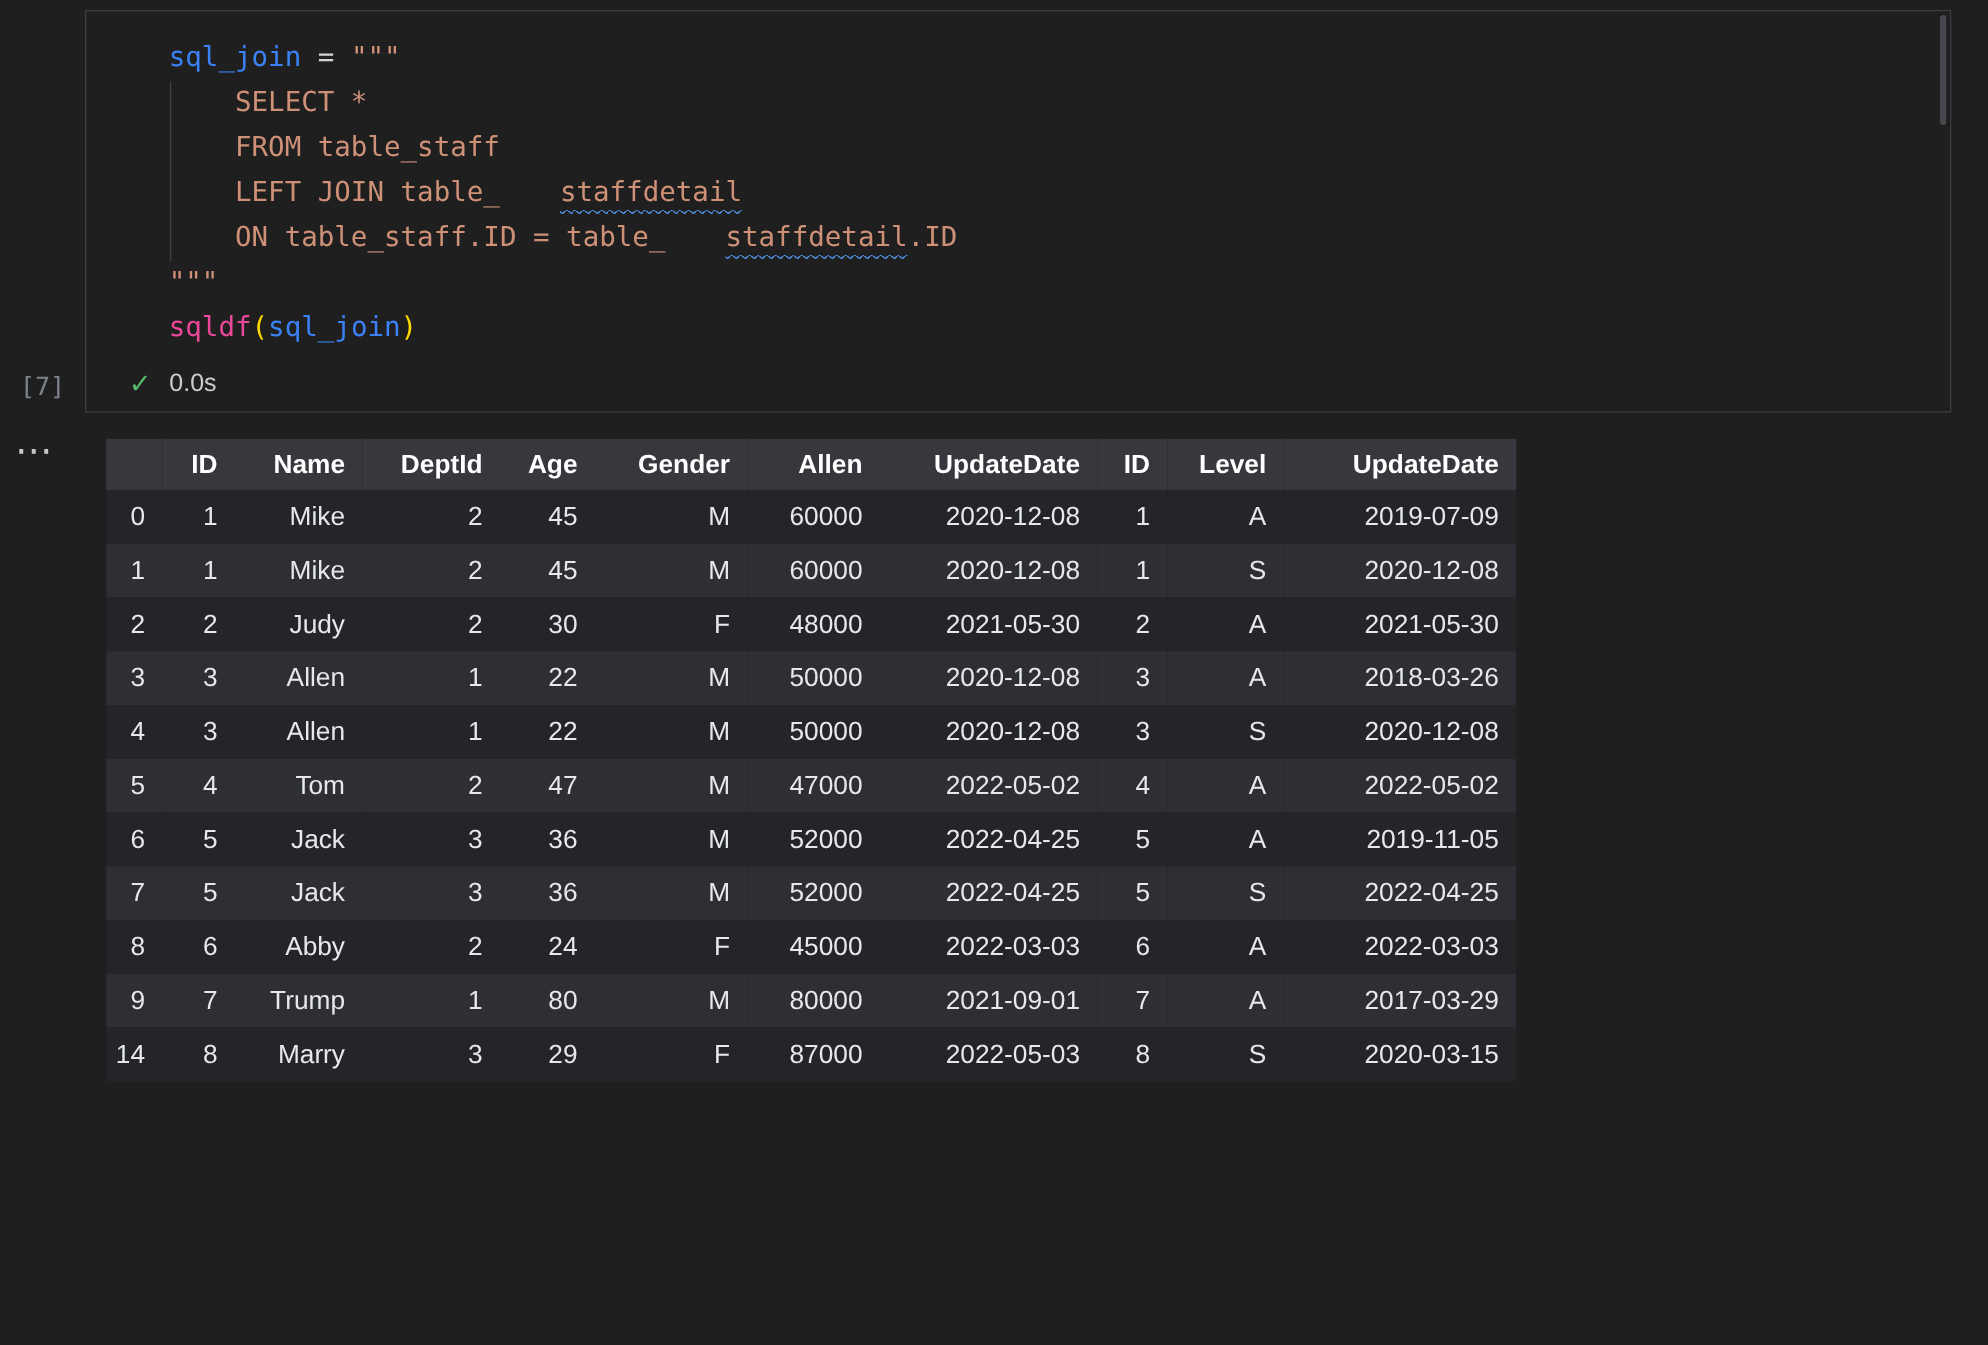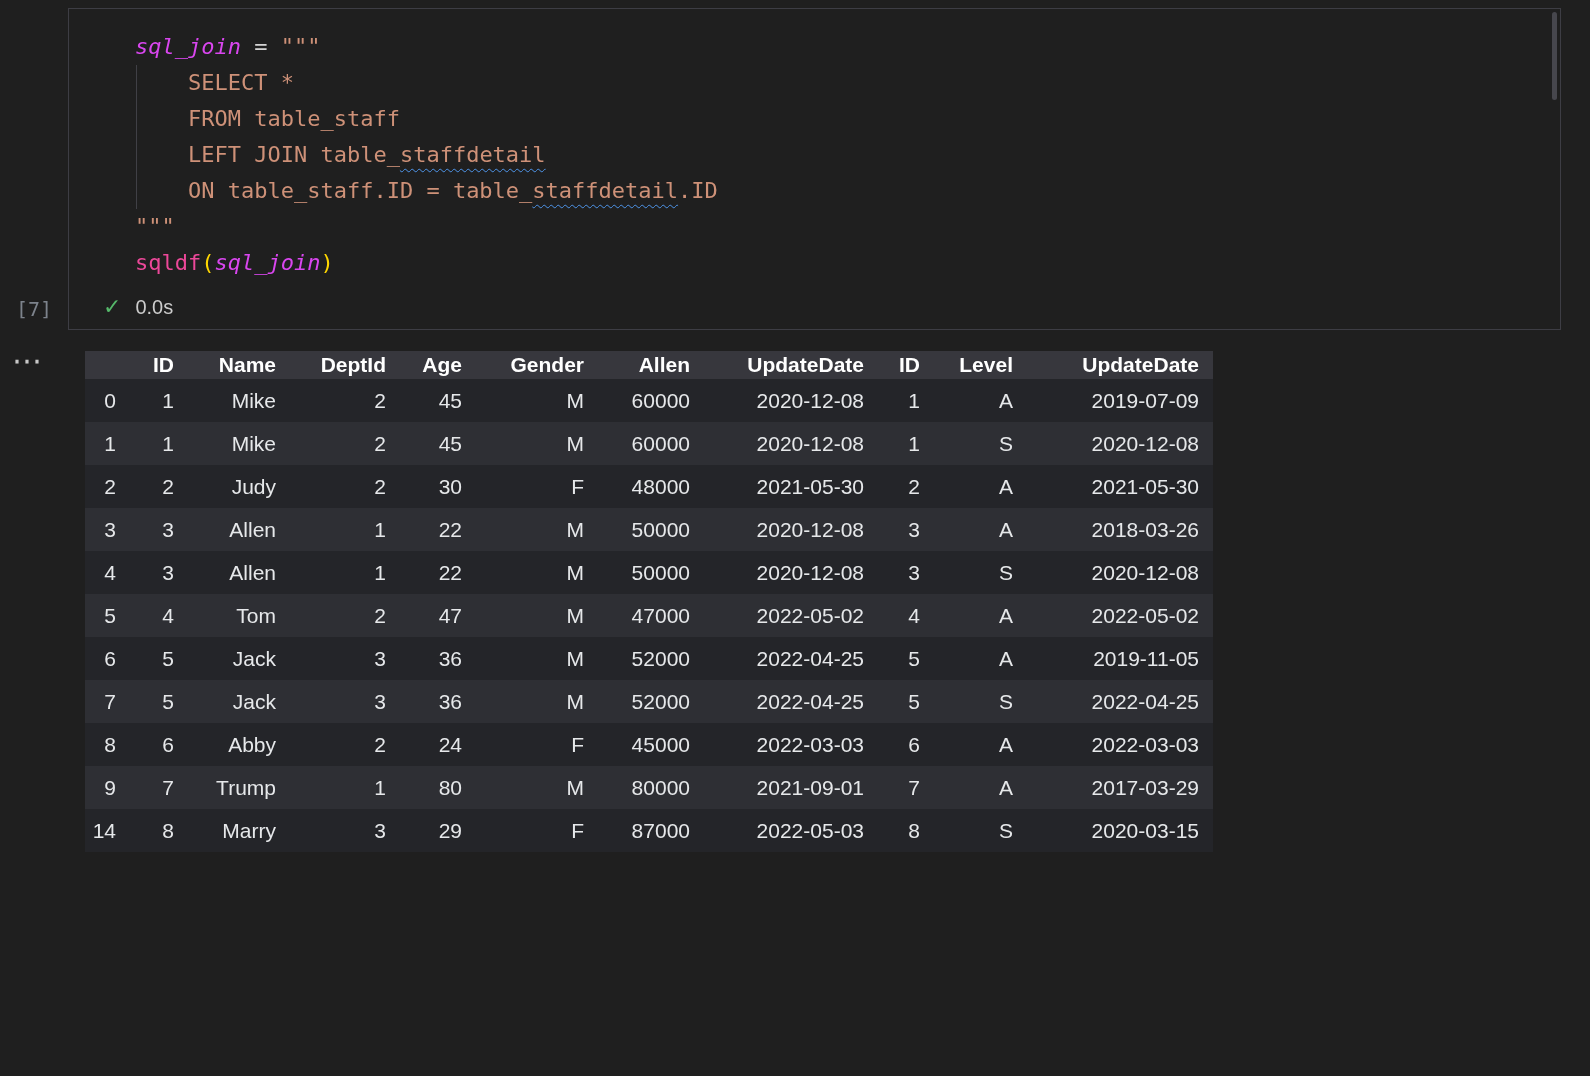--- a/index.html
+++ b/index.html
@@ -12,47 +12,47 @@
           border:1px solid #3d3d44; background:#1f1f1f; }
   .code { position:absolute; left:66px; top:20px;
           font-family:"DejaVu Sans Mono", monospace; font-size:22px;
           line-height:36px; white-space:pre; color:#cccccc; }
   .code-line { height:36px; }
   .indent-guide { position:absolute; left:67px; top:56px; width:1px; height:144px;
                   background:#404046; }
   .scroll-thumb { position:absolute; right:3px; top:3px; width:5px; height:88px;
                   background:#47474d; border-radius:3px; }
 
-  .tok-var   { color:#d946ef;font-style:italic; }
+  .tok-var   { color:#3b82f6; }
   .tok-op    { color:#d4d4d4; }
   .tok-str   { color:#ce9178; }
   .tok-fn    { color:#ec4899; }
   .tok-br    { color:#ffd700; }
   .squiggle  { text-decoration-line:underline; text-decoration-style:wavy;
                text-decoration-color:#4e94e8; text-decoration-thickness:1px;
-               text-underline-offset:6px; }
+               text-underline-offset:6px;margin-left:48px; }
 
   .cell-status { position:absolute; left:34px; bottom:8px; height:28px;
                  display:flex; align-items:center; gap:14px;
                  font-size:20px; color:#cccccc; }
   .check { color:#55b86a; font-size:22px; }
 
   .exec-count { position:absolute; left:16px; top:297px;
                 font-family:"DejaVu Sans Mono", monospace;
                 font-size:20px; color:#7d838c; }
 
   .more-actions { position:absolute; left:12px; top:346px; color:#c8c8c8;
                   font-size:30px; line-height:30px; letter-spacing:1px;
                   cursor:pointer; }
 
   
   .df-wrap { position:absolute; left:85px; top:351px; }
   table.df { border-collapse:collapse; table-layout:fixed; font-size:21px;
              color:#e6e8ea; }
-  table.df th { height:28px; background:#37373d; color:#ffffff; font-weight:bold;
+  table.df th { height:41px; background:#37373d; color:#ffffff; font-weight:bold;
                 text-align:right; padding:0 14px 0 0; }
   table.df td { height:43px; text-align:right; padding:0 14px 0 0; }
   table.df tbody tr:nth-child(odd)  { background:#242529; }
   table.df tbody tr:nth-child(even) { background:#2e2f34; }
 
   .c0  { width:45px;  } .c1  { width:58px;  } .c2 { width:102px; }
   .c3  { width:110px; } .c4  { width:76px;  } .c5 { width:122px; }
   .c6  { width:106px; } .c7  { width:174px; } .c8 { width:56px;  }
   .c9  { width:93px;  } .c10 { width:186px; }
 </style>

